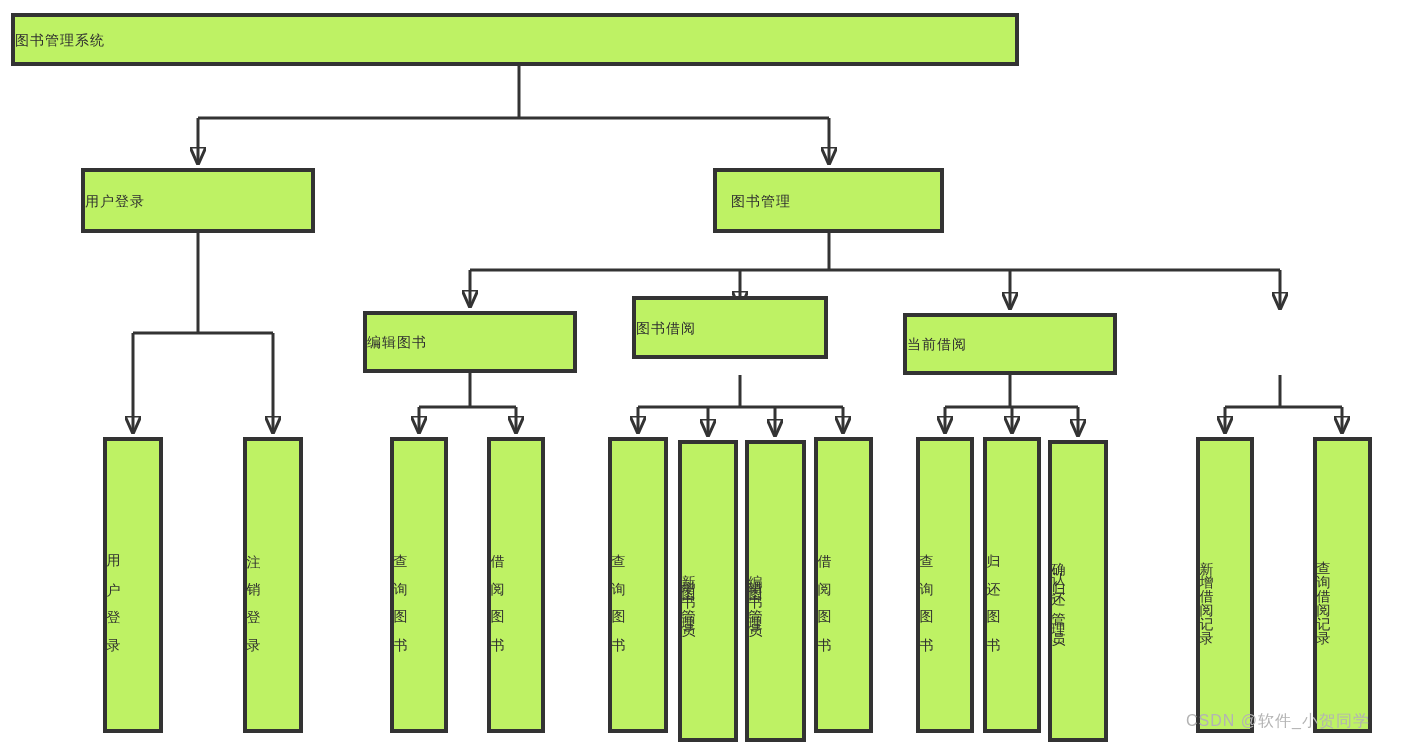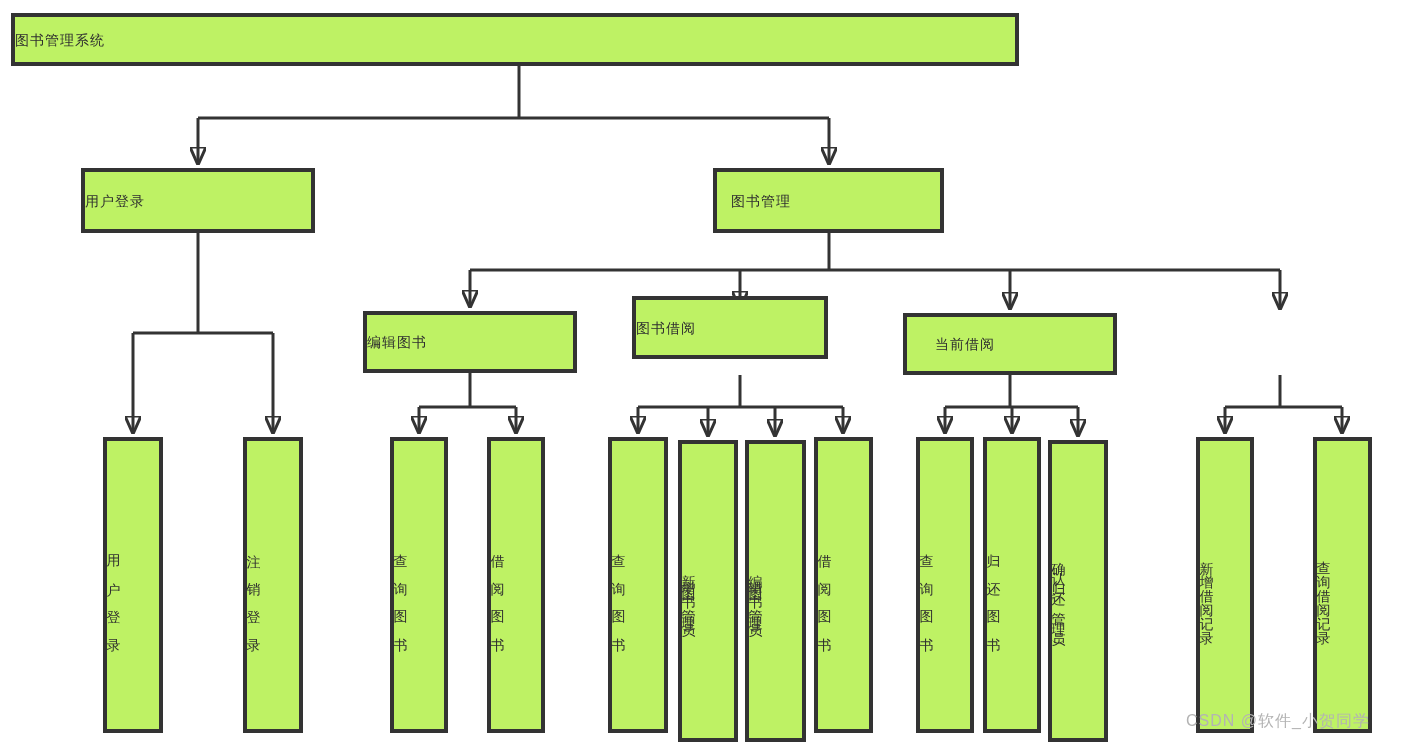--- a/index.html
+++ b/index.html
@@ -113,21 +113,21 @@
   <div class="box" style="left:713px; top:168px; width:231px; height:65px;padding-left:14px;">
     <span>图书管理</span>
   </div>
 
   <div class="box" style="left:363px; top:311px; width:214px; height:62px;">
     <span>编辑图书</span>
   </div>
   <div class="box" style="left:632px; top:296px; width:196px; height:63px;">
     <span>图书借阅</span>
   </div>
-  <div class="box" style="left:903px; top:313px; width:214px; height:62px;padding-left:28px;">
+  <div class="box" style="left:903px; top:313px; width:214px; height:62px;">
     <span>当前借阅</span>
   </div>
 
   <div class="box leaf vt4" style="left:103px; top:437px; width:60px; height:296px;">
     <span>用户登录</span>
   </div>
   <div class="box leaf vt4" style="left:243px; top:437px; width:60px; height:296px;">
     <span>注销登录</span>
   </div>
 

